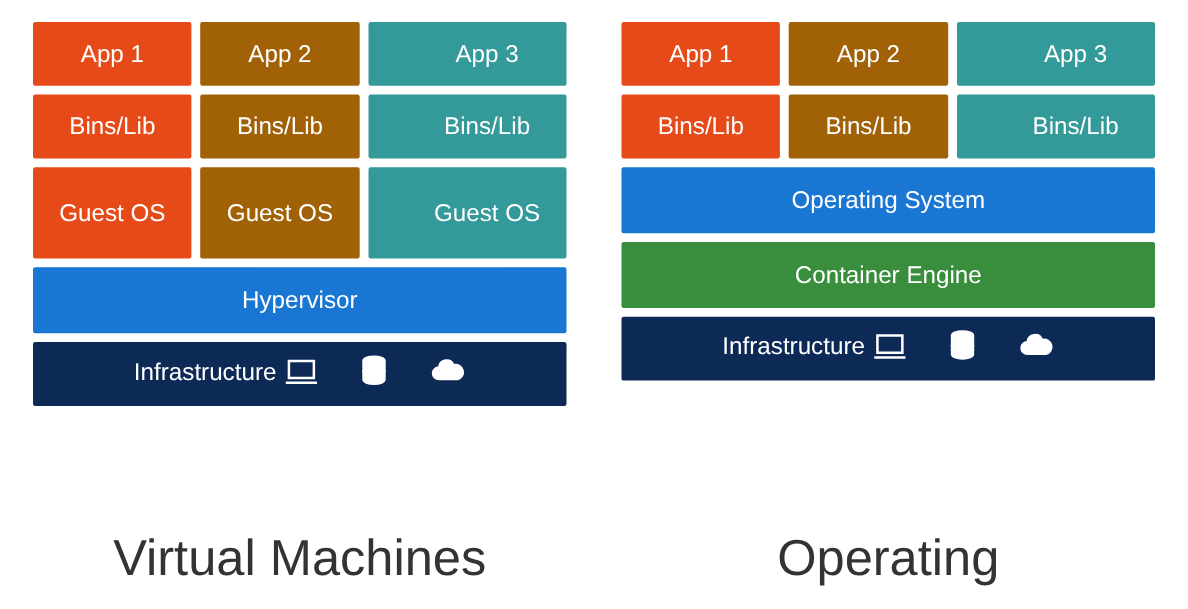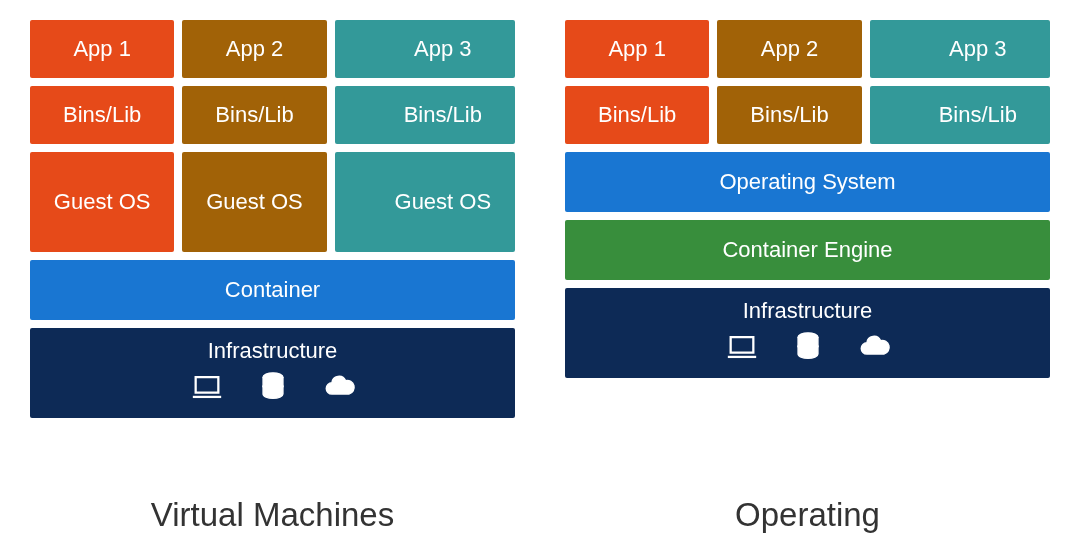--- a/index.html
+++ b/index.html
@@ -30,36 +30,36 @@
     color: #fff;
     display: flex;
     align-items: center;
     justify-content: center;
     font-size: 22px;
     font-weight: 400;
     border-radius: 2px;
     text-align: center;
   }
   .col   { flex: 1; }
-  .tall  { height: 100px; }
+  .tall  { height: 83px; }
   .short { height: 58px; }
   .mid   { height: 60px; }
   .full  { width: 100%; }
   
   .orange-r { background: #e64a19; } 
   .orange   { background: #a16207; }
   .teal     { background: #339999; padding-left: 36px; }
   .green    { background: #388e3c; }
   .blue     { background: #1976d2; }
   .navy     { background: #0d2a56; }
-  .with-icons { flex-direction: column; gap: 6px; padding: 10px 0 14px; }
+  .with-icons { flex-direction: row; gap: 6px; padding: 10px 0 14px; }
   .icons { display: flex; gap: 32px; align-items: center; justify-content: center; }
   .icons svg { width: 34px; height: 34px; fill: #fff; stroke: #fff; }
   .title {
-    font-size: 33px;
+    font-size: 46px;
     font-weight: 300;
     color: #333;
     text-align: center;
   }
   .spacer { flex: 1; }
 </style>
 </head>
 <body>
 
 <div class="stack">
@@ -76,21 +76,21 @@
       <div class="box col short orange">Bins/Lib</div>
       <div class="box col short teal">Bins/Lib</div>
     </div>
 
     <div class="row">
       <div class="box col tall orange-r">Guest OS</div>
       <div class="box col tall orange">Guest OS</div>
       <div class="box col tall teal">Guest OS</div>
     </div>
 
-    <div class="box full mid blue">Container</div>
+    <div class="box full mid blue">Hypervisor</div>
 
     <div class="box full navy with-icons">
       <span>Infrastructure</span>
       <div class="icons">
         <svg viewBox="0 0 24 24">
             <path fill="none" stroke-width="1.6" d="M4 5h16v11H4z"></path>
             <path stroke-width="1.6" d="M2 19h20"></path>
           </svg>
         <svg viewBox="0 0 24 24">
             <ellipse cx="12" cy="5" rx="7" ry="3"></ellipse>

